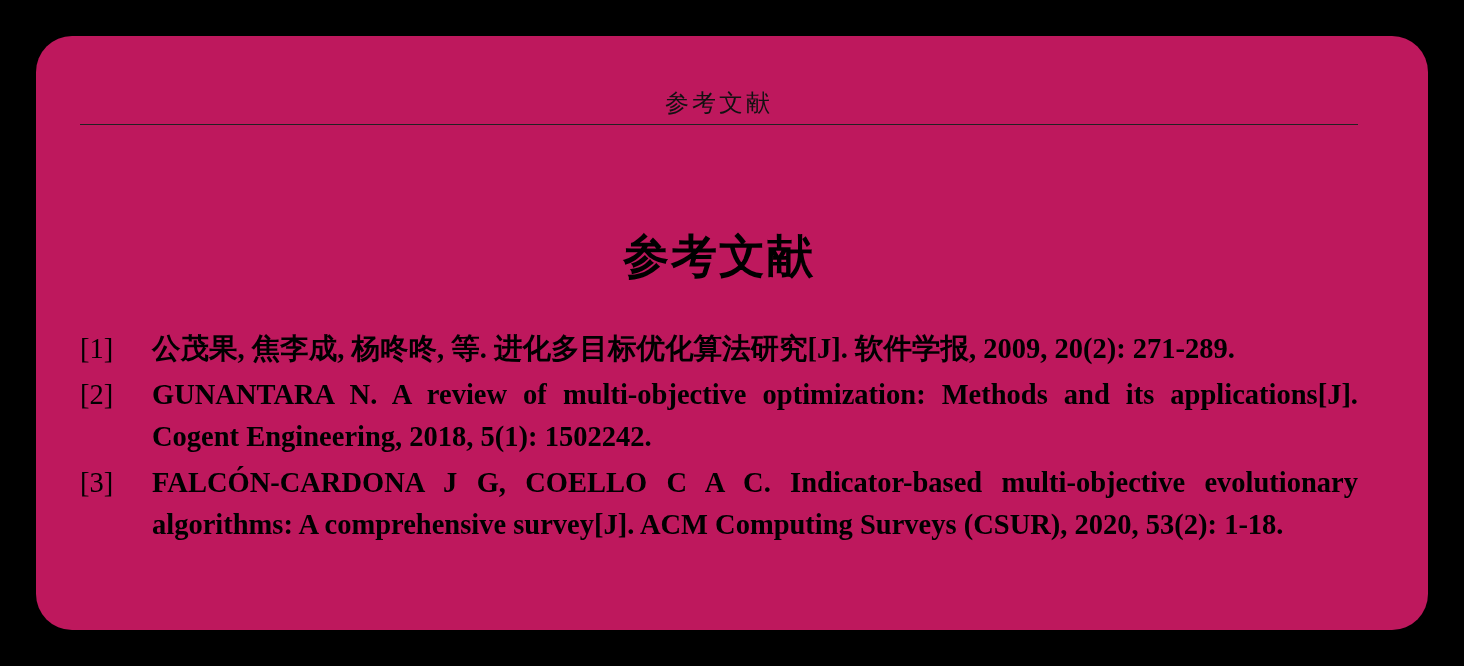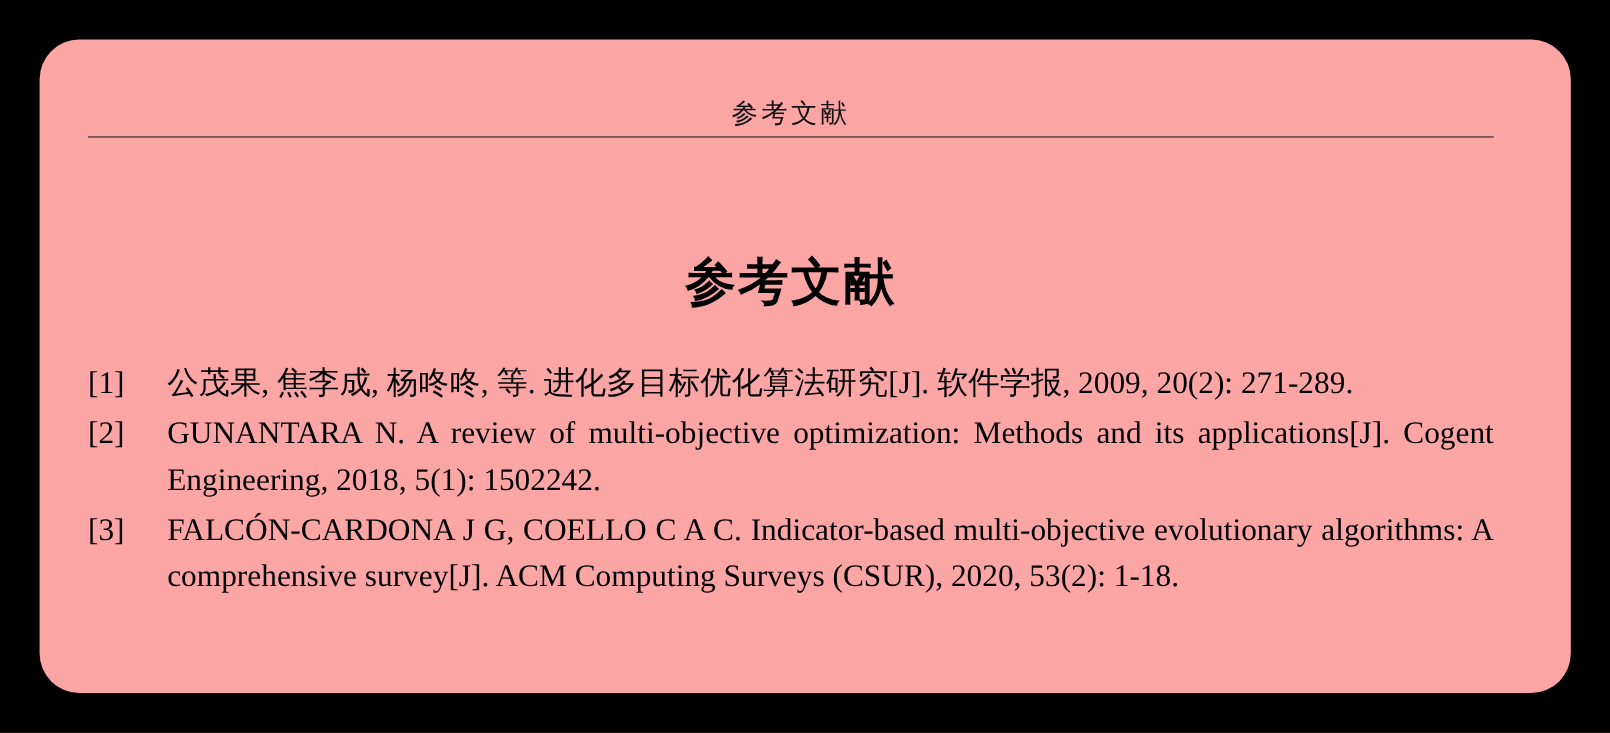--- a/index.html
+++ b/index.html
@@ -9,21 +9,21 @@
       width: 1464px;
       height: 666px;
       overflow: hidden;
     }
     .card {
       position: absolute;
       left: 36px;
       top: 36px;
       width: 1392px;
       height: 594px;
-      background: #fca5a5;
+      background: #be185d;
       border-radius: 36px;
       overflow: hidden;
     }
     .running-head {
       position: absolute;
       left: 44px;
       width: 1278px;
       top: 50px;
       text-align: center;
       font-family: "DejaVu Serif", "Liberation Serif", serif;
@@ -73,20 +73,21 @@
     }
     .ref-num {
       position: absolute;
       left: 0;
       top: 0;
     }
     .ref-text {
       display: block;
       text-align: justify;
       word-spacing: 0px;
+      font-weight: bold;
     }
     .ref-text.cjk {
       font-family: "Liberation Serif", "DejaVu Sans", serif;
     }
   </style>
 </head>
 <body>
 
 <div class="card">
   <div class="running-head">参考文献</div>

